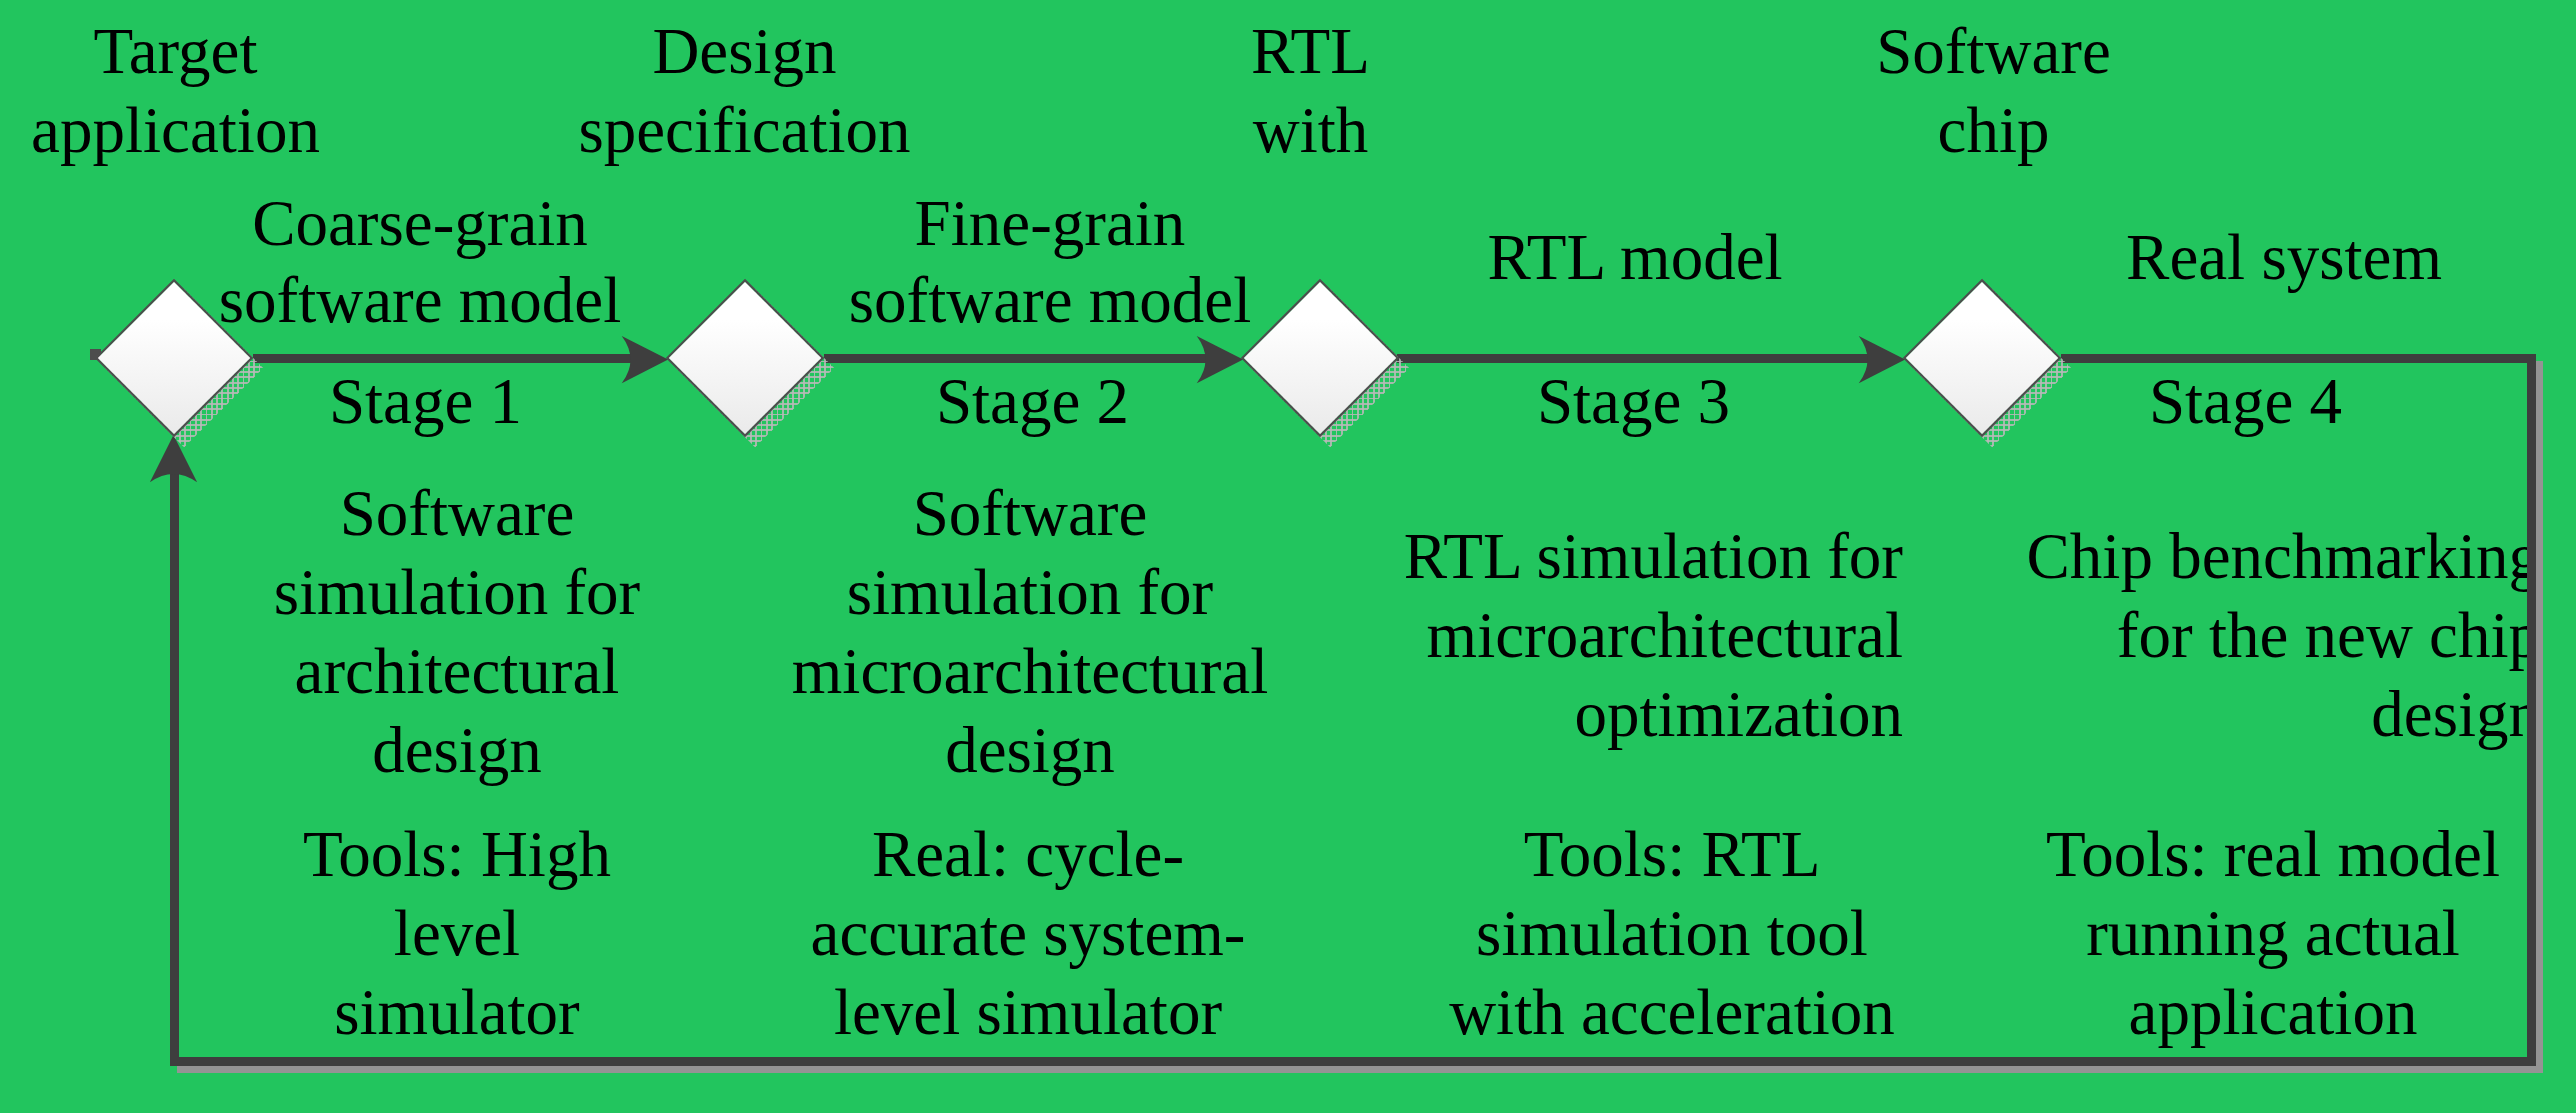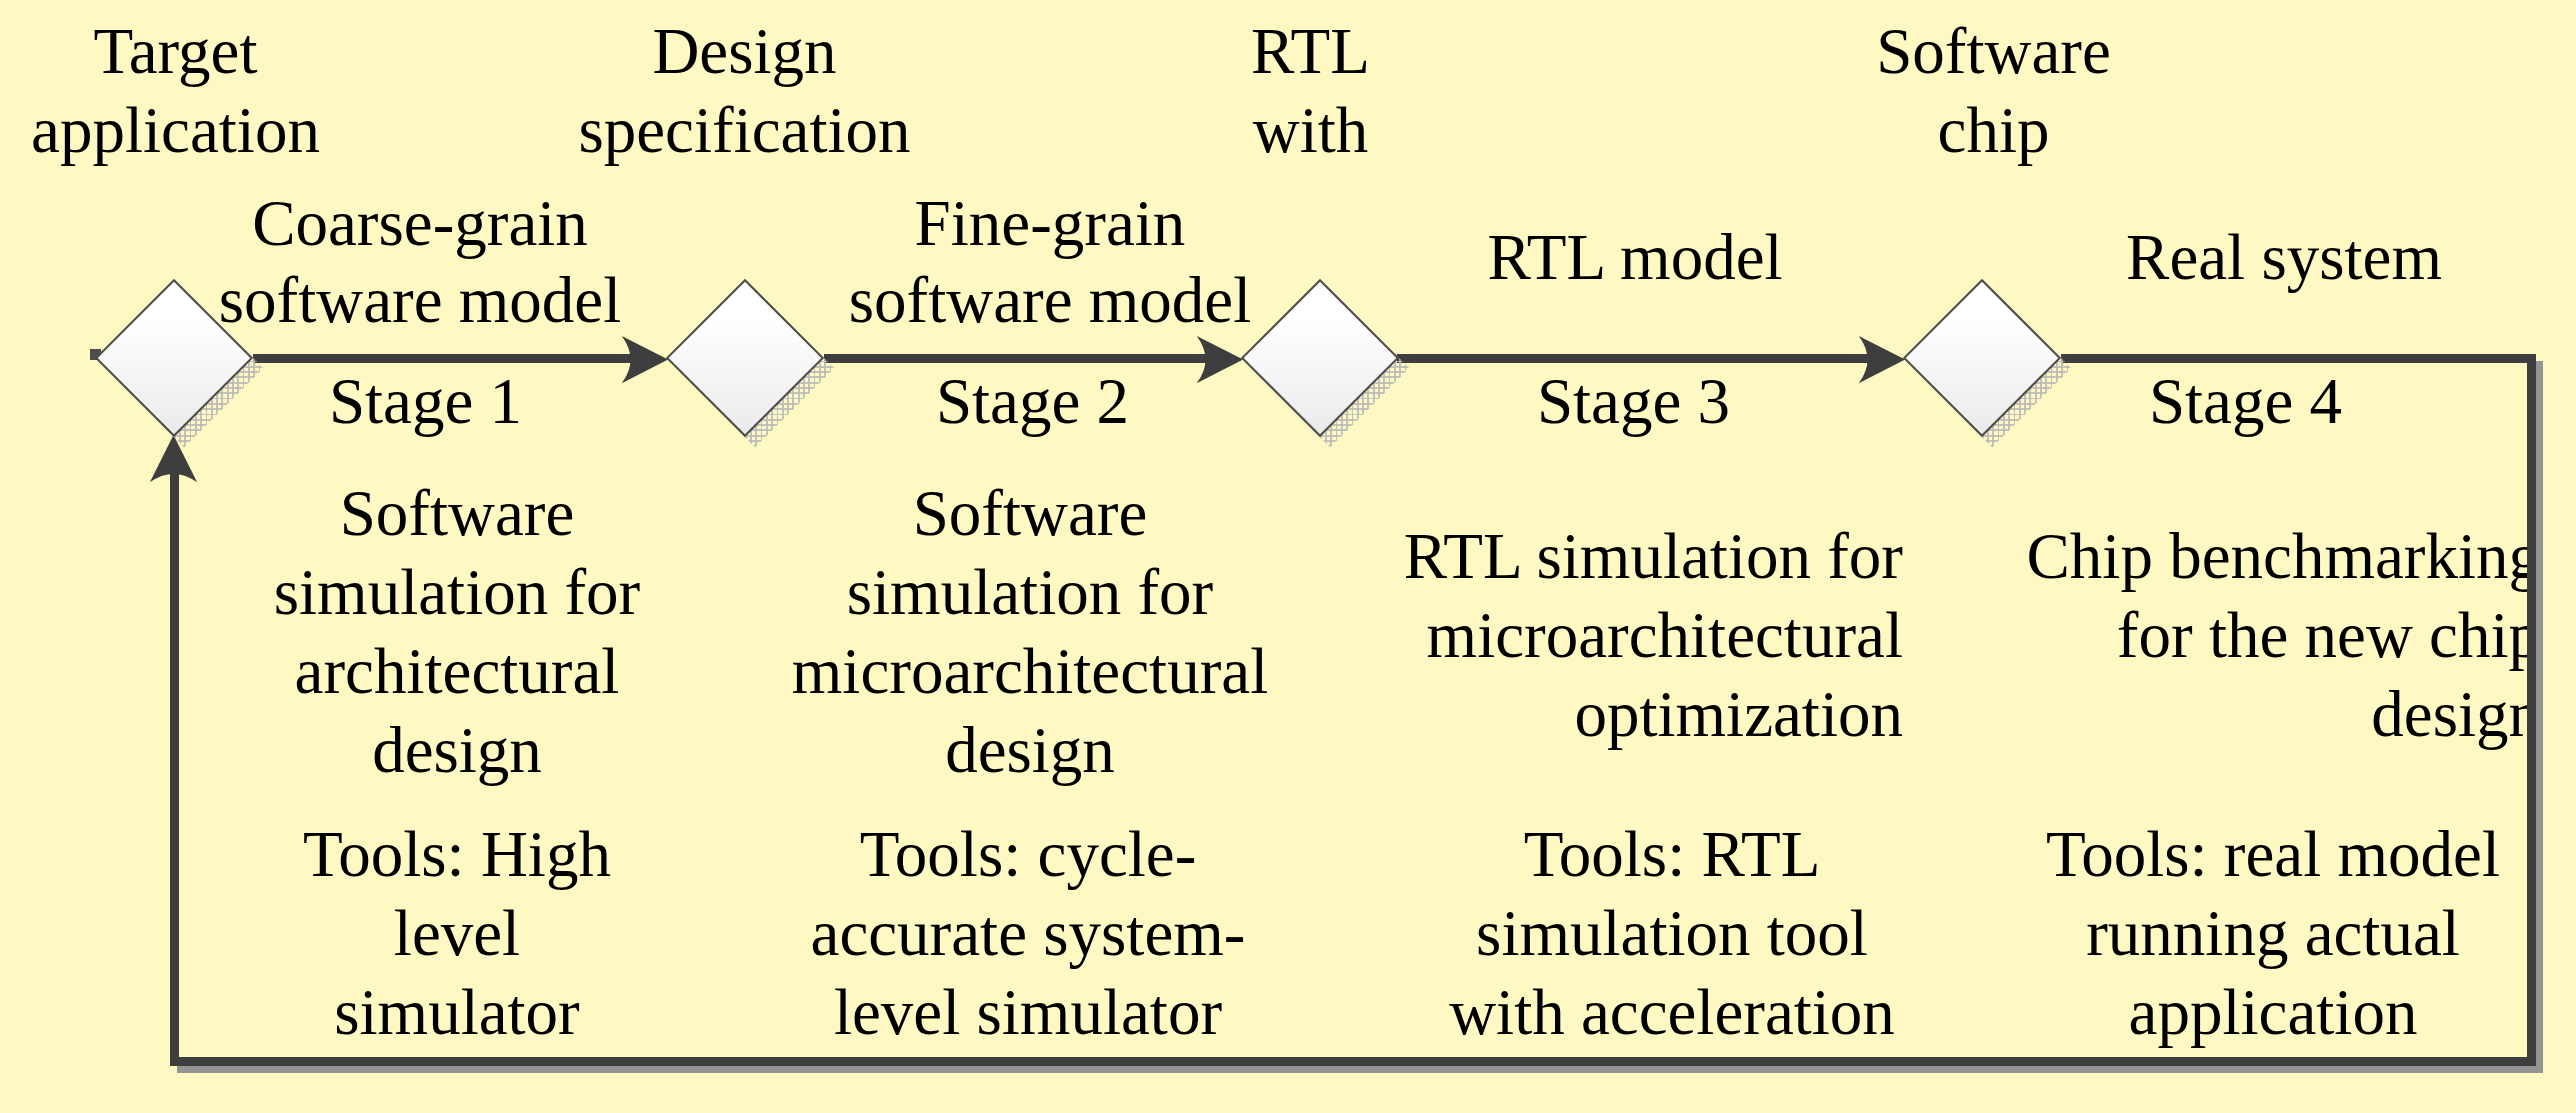--- a/index.html
+++ b/index.html
@@ -1,17 +1,17 @@
 <!DOCTYPE html>
 <html style="font-size:14px"><head>
 <meta charset="utf-8">
 <style>
   html,body{margin:0;padding:0;background:#ffffff;}
   .canvas{
-    position:relative;width:2576px;height:1113px;background:#fef9c3;overflow:hidden;
+    position:relative;width:2576px;height:1113px;background:#22c55e;overflow:hidden;
     font-family:"Liberation Serif","DejaVu Serif",serif;color:#000;
   }
   .txt{
     position:absolute;text-align:center;white-space:pre-line;
     font-size:65px;line-height:79px;color:#000;
   }
   .top-label{width:439px;top:12.3px;}
   .arrow-label2{width:562px;top:185px;line-height:77px;}
   .arrow-label1{width:562px;top:218px;}
   .stage-label{width:351px;top:362px;}
@@ -77,21 +77,21 @@
   <div class="txt body3" style="left:1341px">RTL simulation for
 microarchitectural
 optimization</div>
   <div class="txt body3" style="left:1979px">Chip benchmarking
 for the new chip
 design</div>
 
   <div class="txt tools" style="left:176px">Tools: High
 level
 simulator</div>
-  <div class="txt tools" style="left:747px">Tools: cycle-
+  <div class="txt tools" style="left:747px">Real: cycle-
 accurate system-
 level simulator</div>
   <div class="txt tools" style="left:1391px">Tools: RTL
 simulation tool
 with acceleration</div>
   <div class="txt tools" style="left:1992px">Tools: real model
 running actual
 application</div>
 
   <div class="shaft" style="left:253px;top:354px;width:388px"></div>

